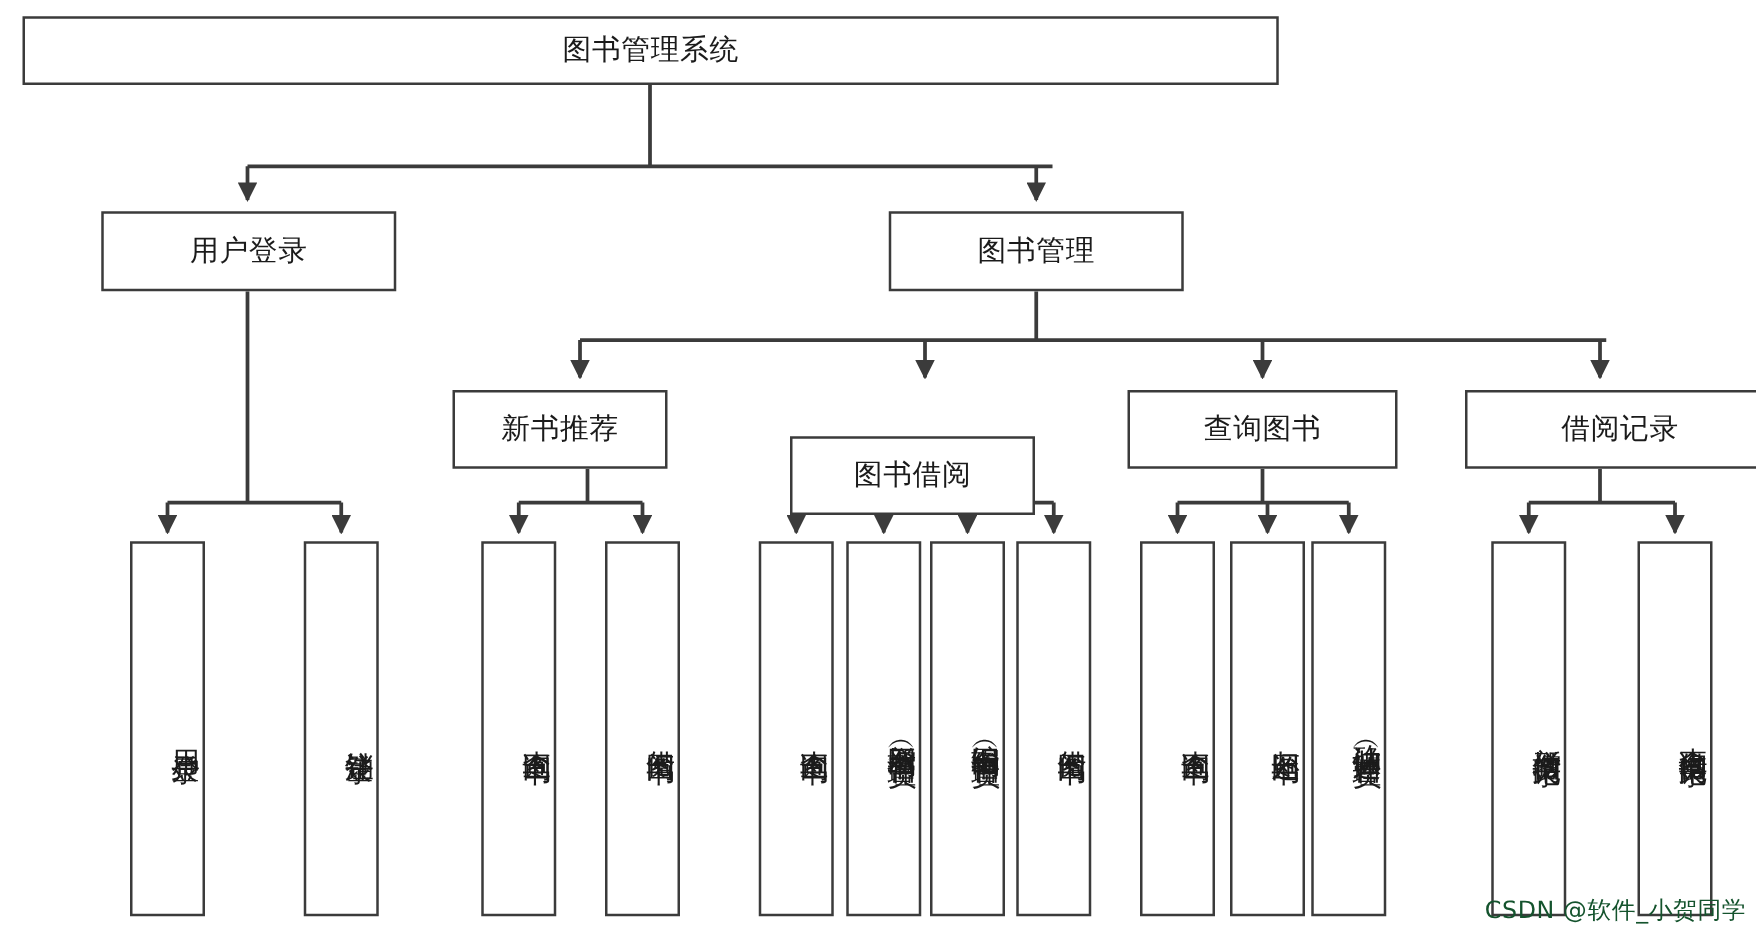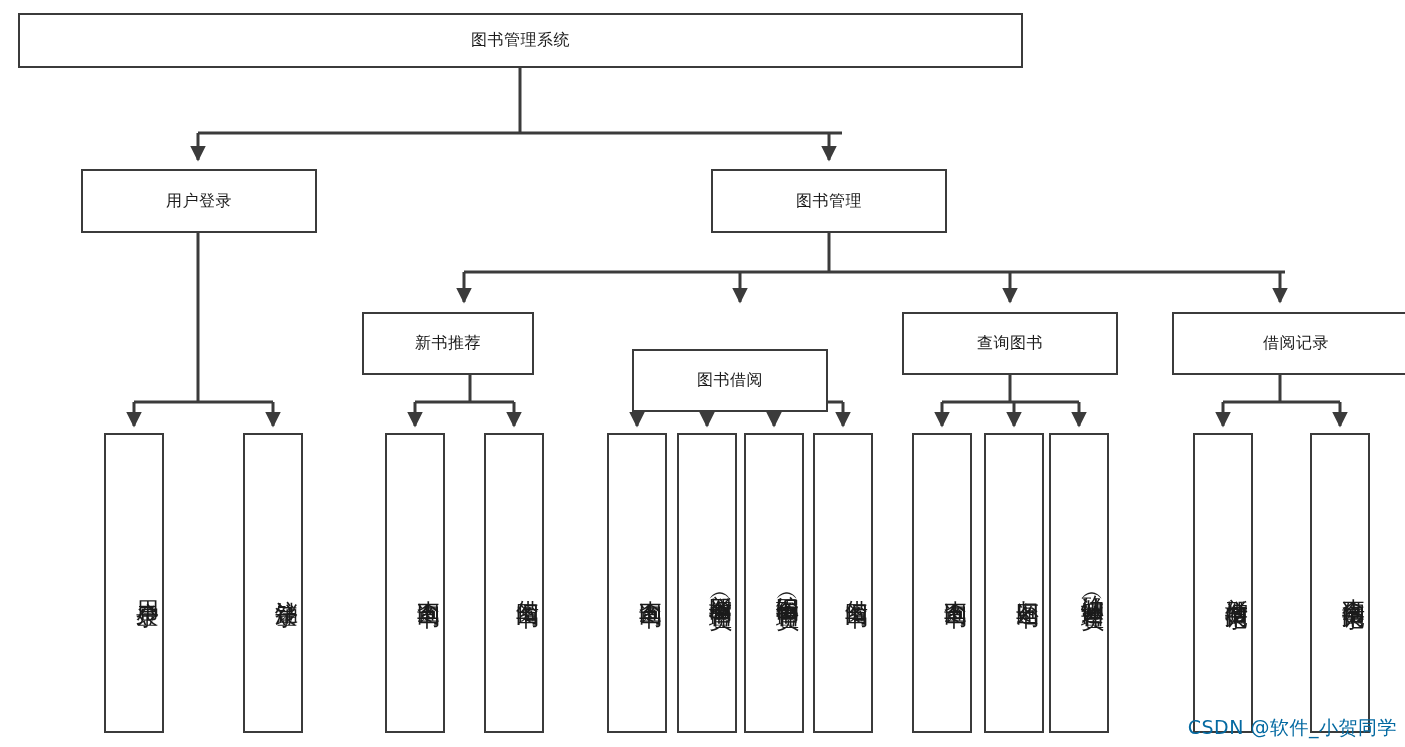--- a/index.html
+++ b/index.html
@@ -27,21 +27,21 @@
     position: absolute;
     box-sizing: border-box;
     border: 2.5px solid #3b3b3b;
     background: #ffffff;
     display: flex;
     align-items: center;
     justify-content: center;
     color: #1b1b1b;
   }
   .node.horizontal {
-    font-size: 16px;
+    font-size: 23px;
     line-height: 1.15;
     letter-spacing: 0.5px;
     white-space: nowrap;
   }
   .node.vertical {
     writing-mode: vertical-rl;
     text-orientation: upright;
     font-size: 23px;
     line-height: 1.22;
     letter-spacing: 2px;
@@ -50,21 +50,21 @@
     justify-content: center;
   }
   .node .label {
     display: block;
   }
   #watermark {
     position: absolute;
     right: 8px;
     bottom: 6px;
     font-size: 19px;
-    color: #0369a1;
+    color: #14532d;
     letter-spacing: 0.5px;
     white-space: nowrap;
     font-family: "DejaVu Sans", "Liberation Sans", sans-serif;
   }
 </style>
 </head>
 <body>
 
 <div id="canvas">
 

